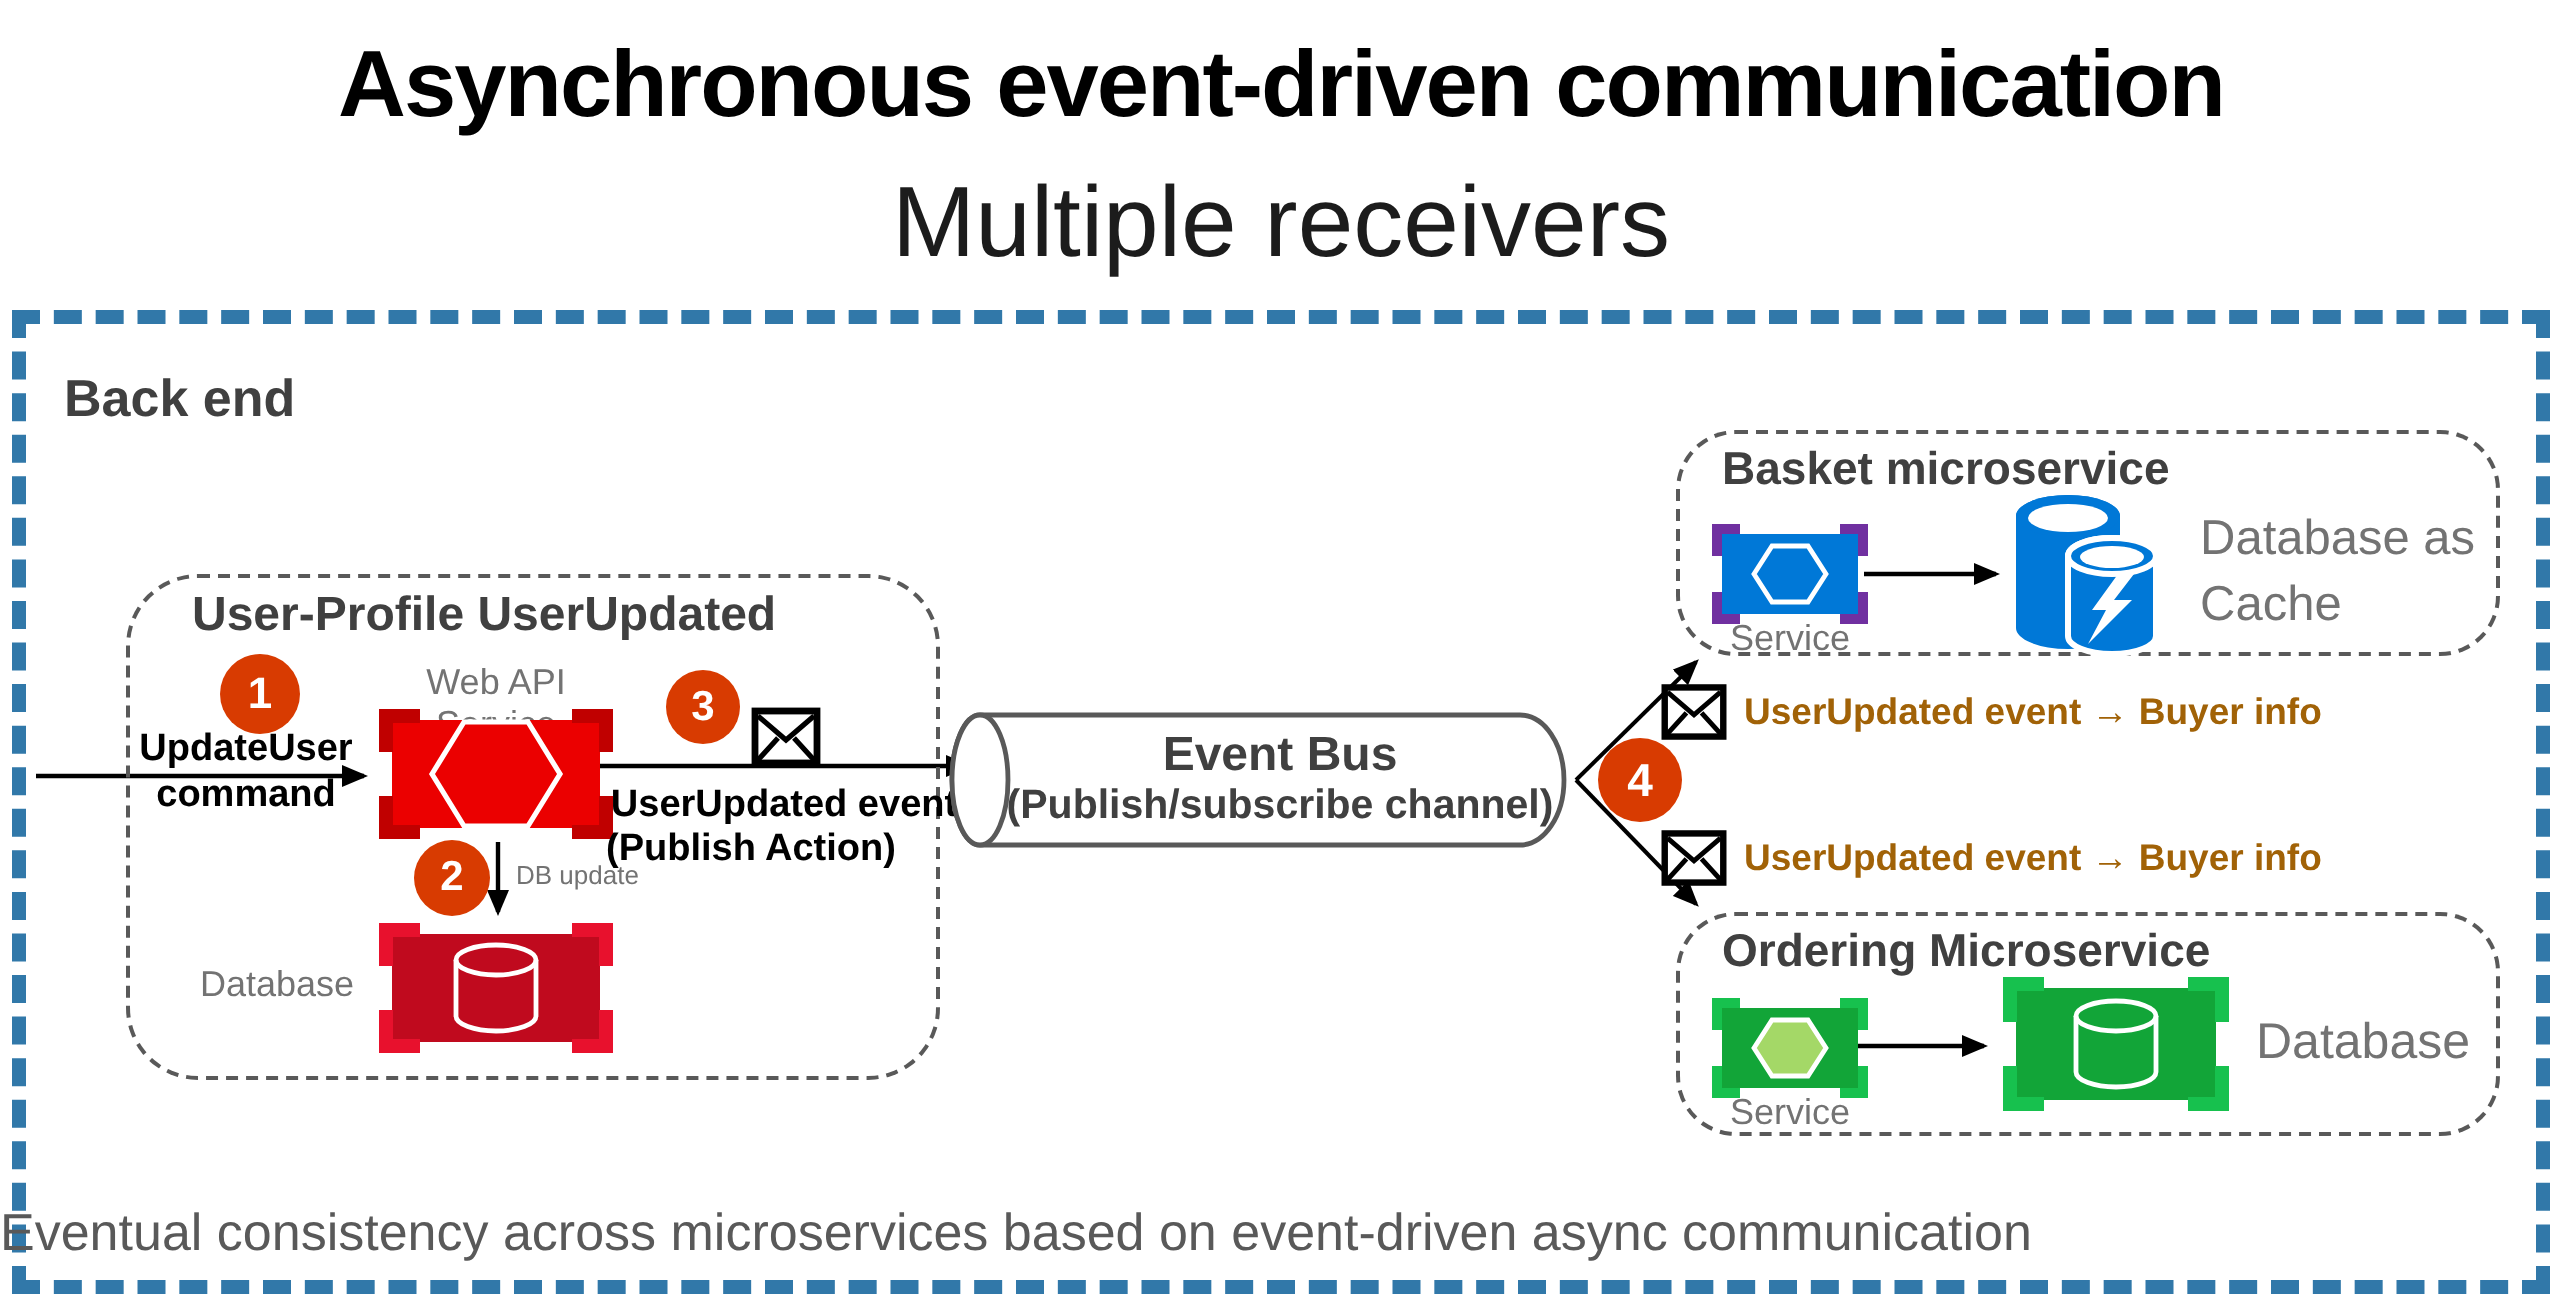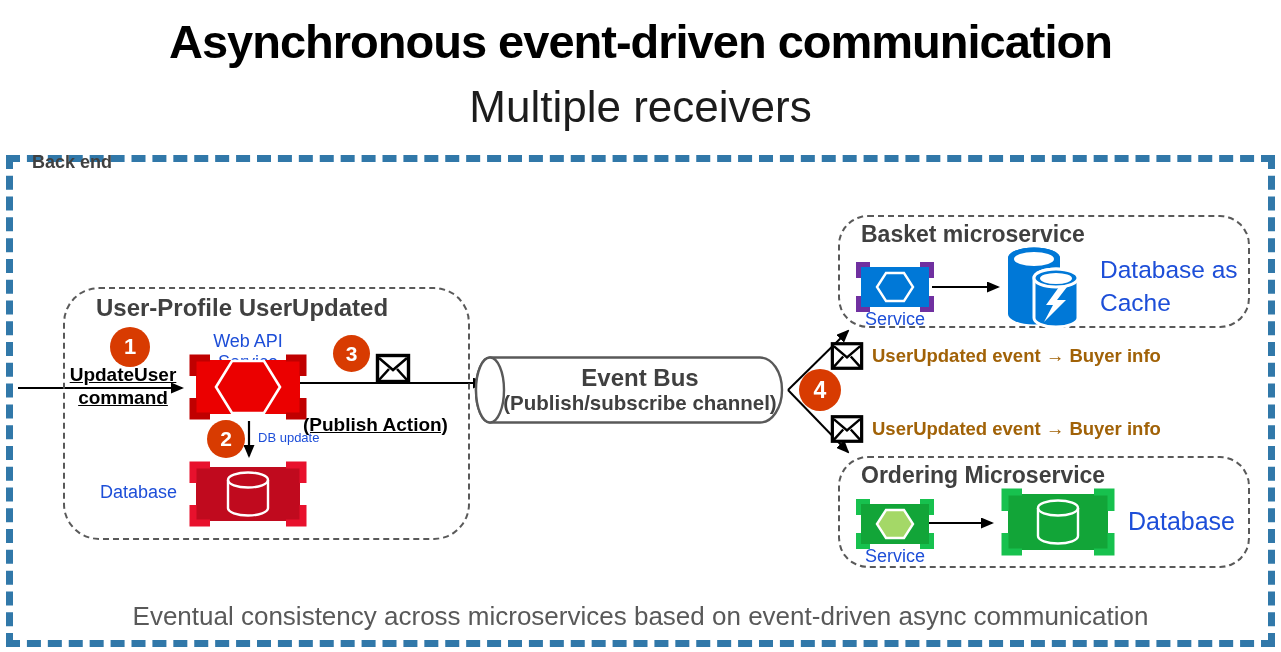--- a/index.html
+++ b/index.html
@@ -3,33 +3,33 @@
 <meta charset="utf-8">
 <style>
   * { margin:0; padding:0; box-sizing:border-box; }
   html,body { background:#fff; }
   #canvas {
     position:relative; width:1281px; height:652px; background:#fff;
     font-family:"Liberation Sans", sans-serif; overflow:hidden;
   }
   .abs { position:absolute; }
   .title { width:100%; text-align:center; font-size:47px; font-weight:700; color:#000; letter-spacing:-1px; }
-  .subtitle { width:100%; text-align:center; font-size:44px; font-weight:300; color:#1c1c1c; }
+  .subtitle { width:100%; text-align:center; font-size:50px; font-weight:300; color:#1c1c1c; }
   .backend-box { left:6px; top:155px; width:1269px; height:492px; border:7px dashed #3178A9; background:#fff; }
-  .backend-label { left:32px; top:152px; font-size:18px; font-weight:700; color:#404040; }
+  .backend-label { left:32px; top:184px; font-size:26px; font-weight:700; color:#404040; }
   .ms-box { border:2.5px dashed #595959; border-radius:36px; background:transparent; }
   .ms-title { font-weight:700; color:#404040; }
   .badge {
     background:#D83B01; border-radius:50%; color:#fff; font-weight:700;
     display:flex; align-items:center; justify-content:center;
   }
-  .gray { color:#1d4ed8; font-weight:400; }
-  .boldlbl { font-weight:700; color:#000;text-decoration:underline; }
+  .gray { color:#737373; font-weight:400; }
+  .boldlbl { font-weight:700; color:#000; }
   .msg { font-weight:700; color:#a16207; font-size:18.5px; }
-  .caption { width:100%; text-align:center; font-size:26px; font-weight:300; color:#595959; }
+  .caption { width:100%; font-size:26px; font-weight:300; color:#595959; }
   svg { display:block; }
 </style>
 </head>
 <body>
 
 <div id="canvas">
 
   <div class="abs title" style="top:14px;">Asynchronous event-driven communication</div>
   <div class="abs subtitle" style="top:82px;">Multiple receivers</div>
 
@@ -70,20 +70,21 @@
   </svg>
 
   <div class="abs badge" style="left:333px;top:335px;width:37px;height:37px;font-size:21px;">3</div>
 
   <svg class="abs" style="left:375px;top:353px;" width="36" height="31" viewBox="0 0 36 31">
     <rect x="2.5" y="2.5" width="31" height="26" fill="#fff" stroke="#000" stroke-width="3.4"></rect>
     <path d="M4 5 L18 17 L32 5" stroke="#000" stroke-width="2.6" fill="none"></path>
     <path d="M4 27 L14 16 M32 27 L22 16" stroke="#000" stroke-width="2.6" fill="none"></path>
   </svg>
 
+  <div class="abs boldlbl" style="left:303px;top:392px;width:178px;text-align:center;font-size:19px;">UserUpdated event</div>
   <div class="abs boldlbl" style="left:303px;top:414px;width:178px;text-align:left;font-size:19px;">(Publish Action)</div>
 
   <div class="abs badge" style="left:207px;top:420px;width:38px;height:38px;font-size:21px;">2</div>
   <div class="abs gray" style="left:258px;top:430px;font-size:13px;">DB update</div>
 
   <svg class="abs" style="left:186px;top:459px;" width="124" height="70" viewBox="0 0 124 70">
     <rect x="10" y="8" width="104" height="54" fill="#C00A1E"></rect>
     <path d="M7 24 V6 H24" stroke="#E8112D" stroke-width="7" fill="none"></path>
     <path d="M117 24 V6 H100" stroke="#E8112D" stroke-width="7" fill="none"></path>
     <path d="M7 46 V64 H24" stroke="#E8112D" stroke-width="7" fill="none"></path>

